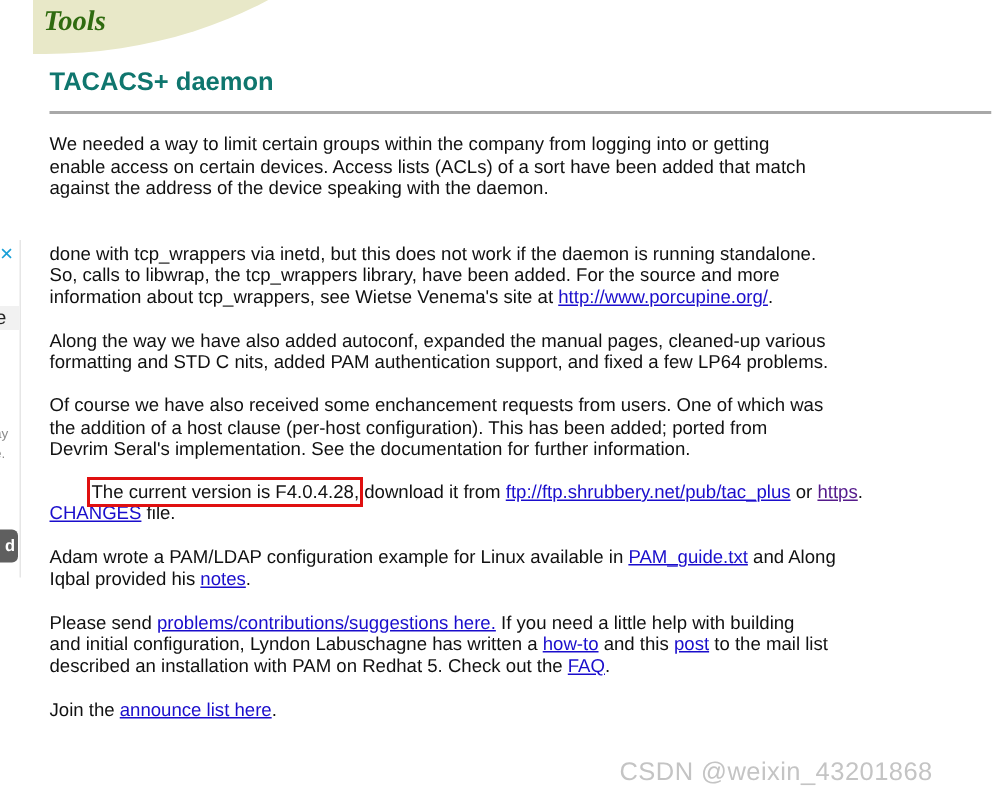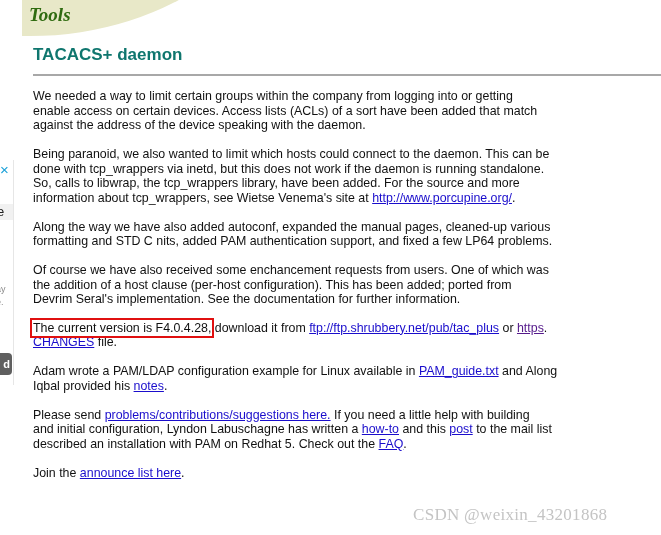--- a/index.html
+++ b/index.html
@@ -126,26 +126,27 @@
   .content a {
     color: #1a0dcc;
     text-decoration: underline;
   }
   .content a.visited {
     color: #551a8b;
   }
   .hl {
     outline: 2px solid #e01010;
     outline-offset: 1px;
+    margin-left: 28px;
   }
   .watermark {
     position: absolute;
     left: 413px;
     top: 505px;
-    font-family: Liberation Serif, serif;
+    font-family: Liberation Sans, sans-serif;
     font-size: 17px;
     color: #c4c4c4;
     letter-spacing: 0.3px;
   }
 </style>
 </head>
 <body>
 
 <div class="blob"></div>
 <div class="blob-left-cover"></div>
@@ -163,21 +164,21 @@
 
 <div class="content">
 
   <p>
     <span>We needed a way to limit certain groups within the company from logging into or getting</span><br>
     <span>enable access on certain devices. Access lists (ACLs) of a sort have been added that match</span><br>
     <span>against the address of the device speaking with the daemon.</span>
   </p>
 
   <p>
-    <span>Being paranoid, we also wanted to limit which hosts could connect to the daemon. This can be</span><br>
+    <br>
     <span>done with tcp_wrappers via inetd, but this does not work if the daemon is running standalone.</span><br>
     <span>So, calls to libwrap, the tcp_wrappers library, have been added. For the source and more</span><br>
     <span>information about tcp_wrappers, see Wietse Venema's site at </span><a>http://www.porcupine.org/</a><span>.</span>
   </p>
 
   <p>
     <span>Along the way we have also added autoconf, expanded the manual pages, cleaned-up various</span><br>
     <span>formatting and STD C nits, added PAM authentication support, and fixed a few LP64 problems.</span>
   </p>
 

